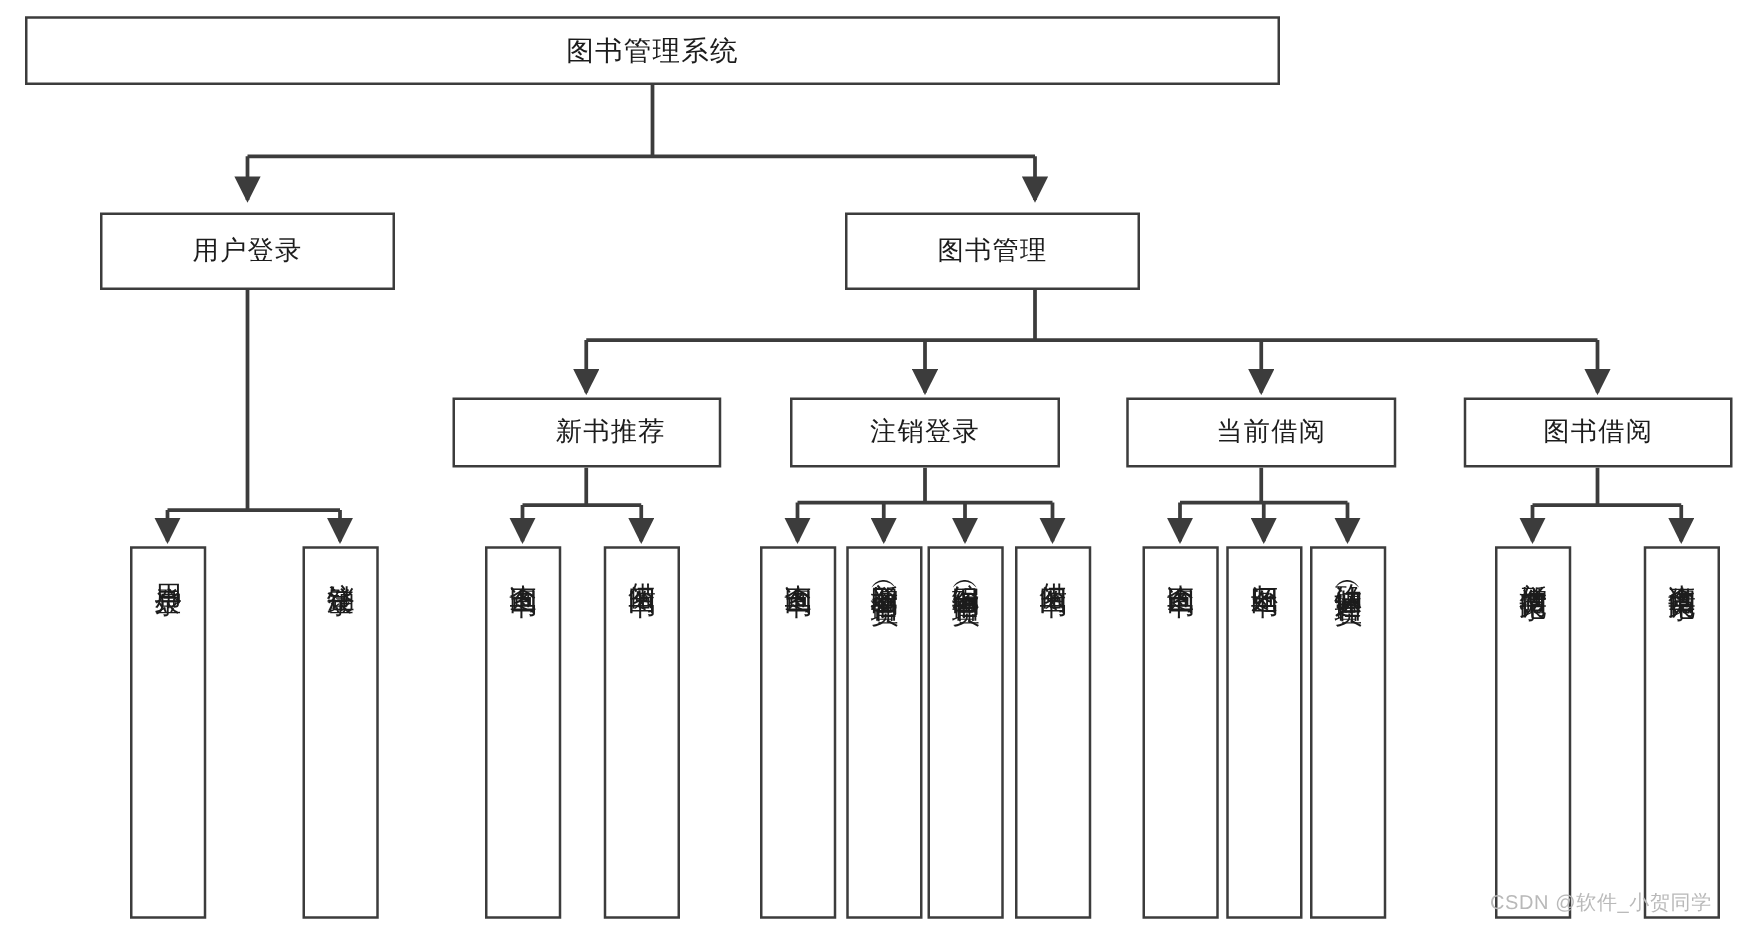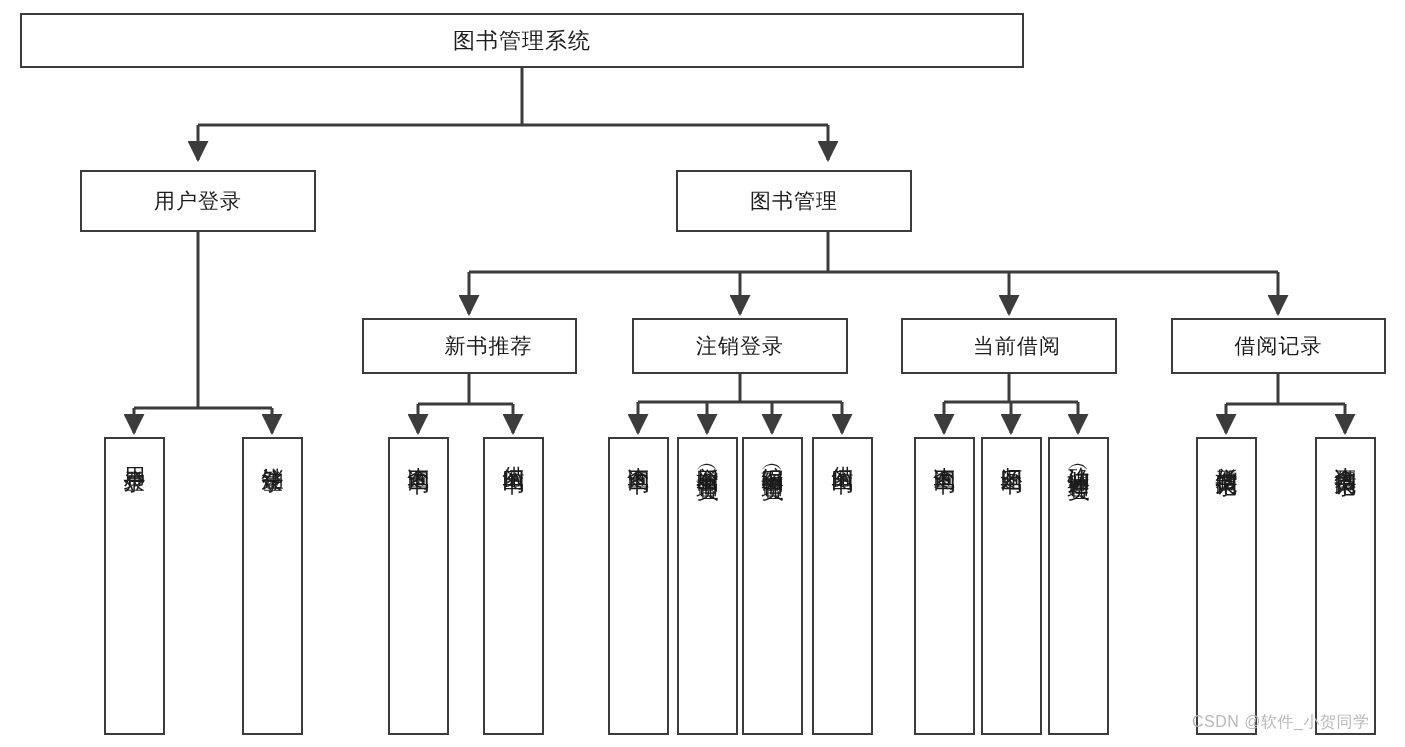--- a/index.html
+++ b/index.html
@@ -135,21 +135,21 @@
   <div class="node" style="left:362px; top:318px; width:215px; height:56px;padding-left:38px;">
     <span class="label">新书推荐</span>
   </div>
   <div class="node" style="left:632px; top:318px; width:216px; height:56px;">
     <span class="label">注销登录</span>
   </div>
   <div class="node" style="left:901px; top:318px; width:216px; height:56px;padding-left:16px;">
     <span class="label">当前借阅</span>
   </div>
   <div class="node" style="left:1171px; top:318px; width:215px; height:56px;">
-    <span class="label">借阅记录</span>
+    <span class="label">图书借阅</span>
   </div>
 
   <div class="node vertical" style="left:104px; top:437px; width:61px; height:298px;">
     <span class="label">用户登录</span>
   </div>
   <div class="node vertical" style="left:242px; top:437px; width:61px; height:298px;">
     <span class="label">注销登录</span>
   </div>
 
   <div class="node vertical" style="left:388px; top:437px; width:61px; height:298px;">

